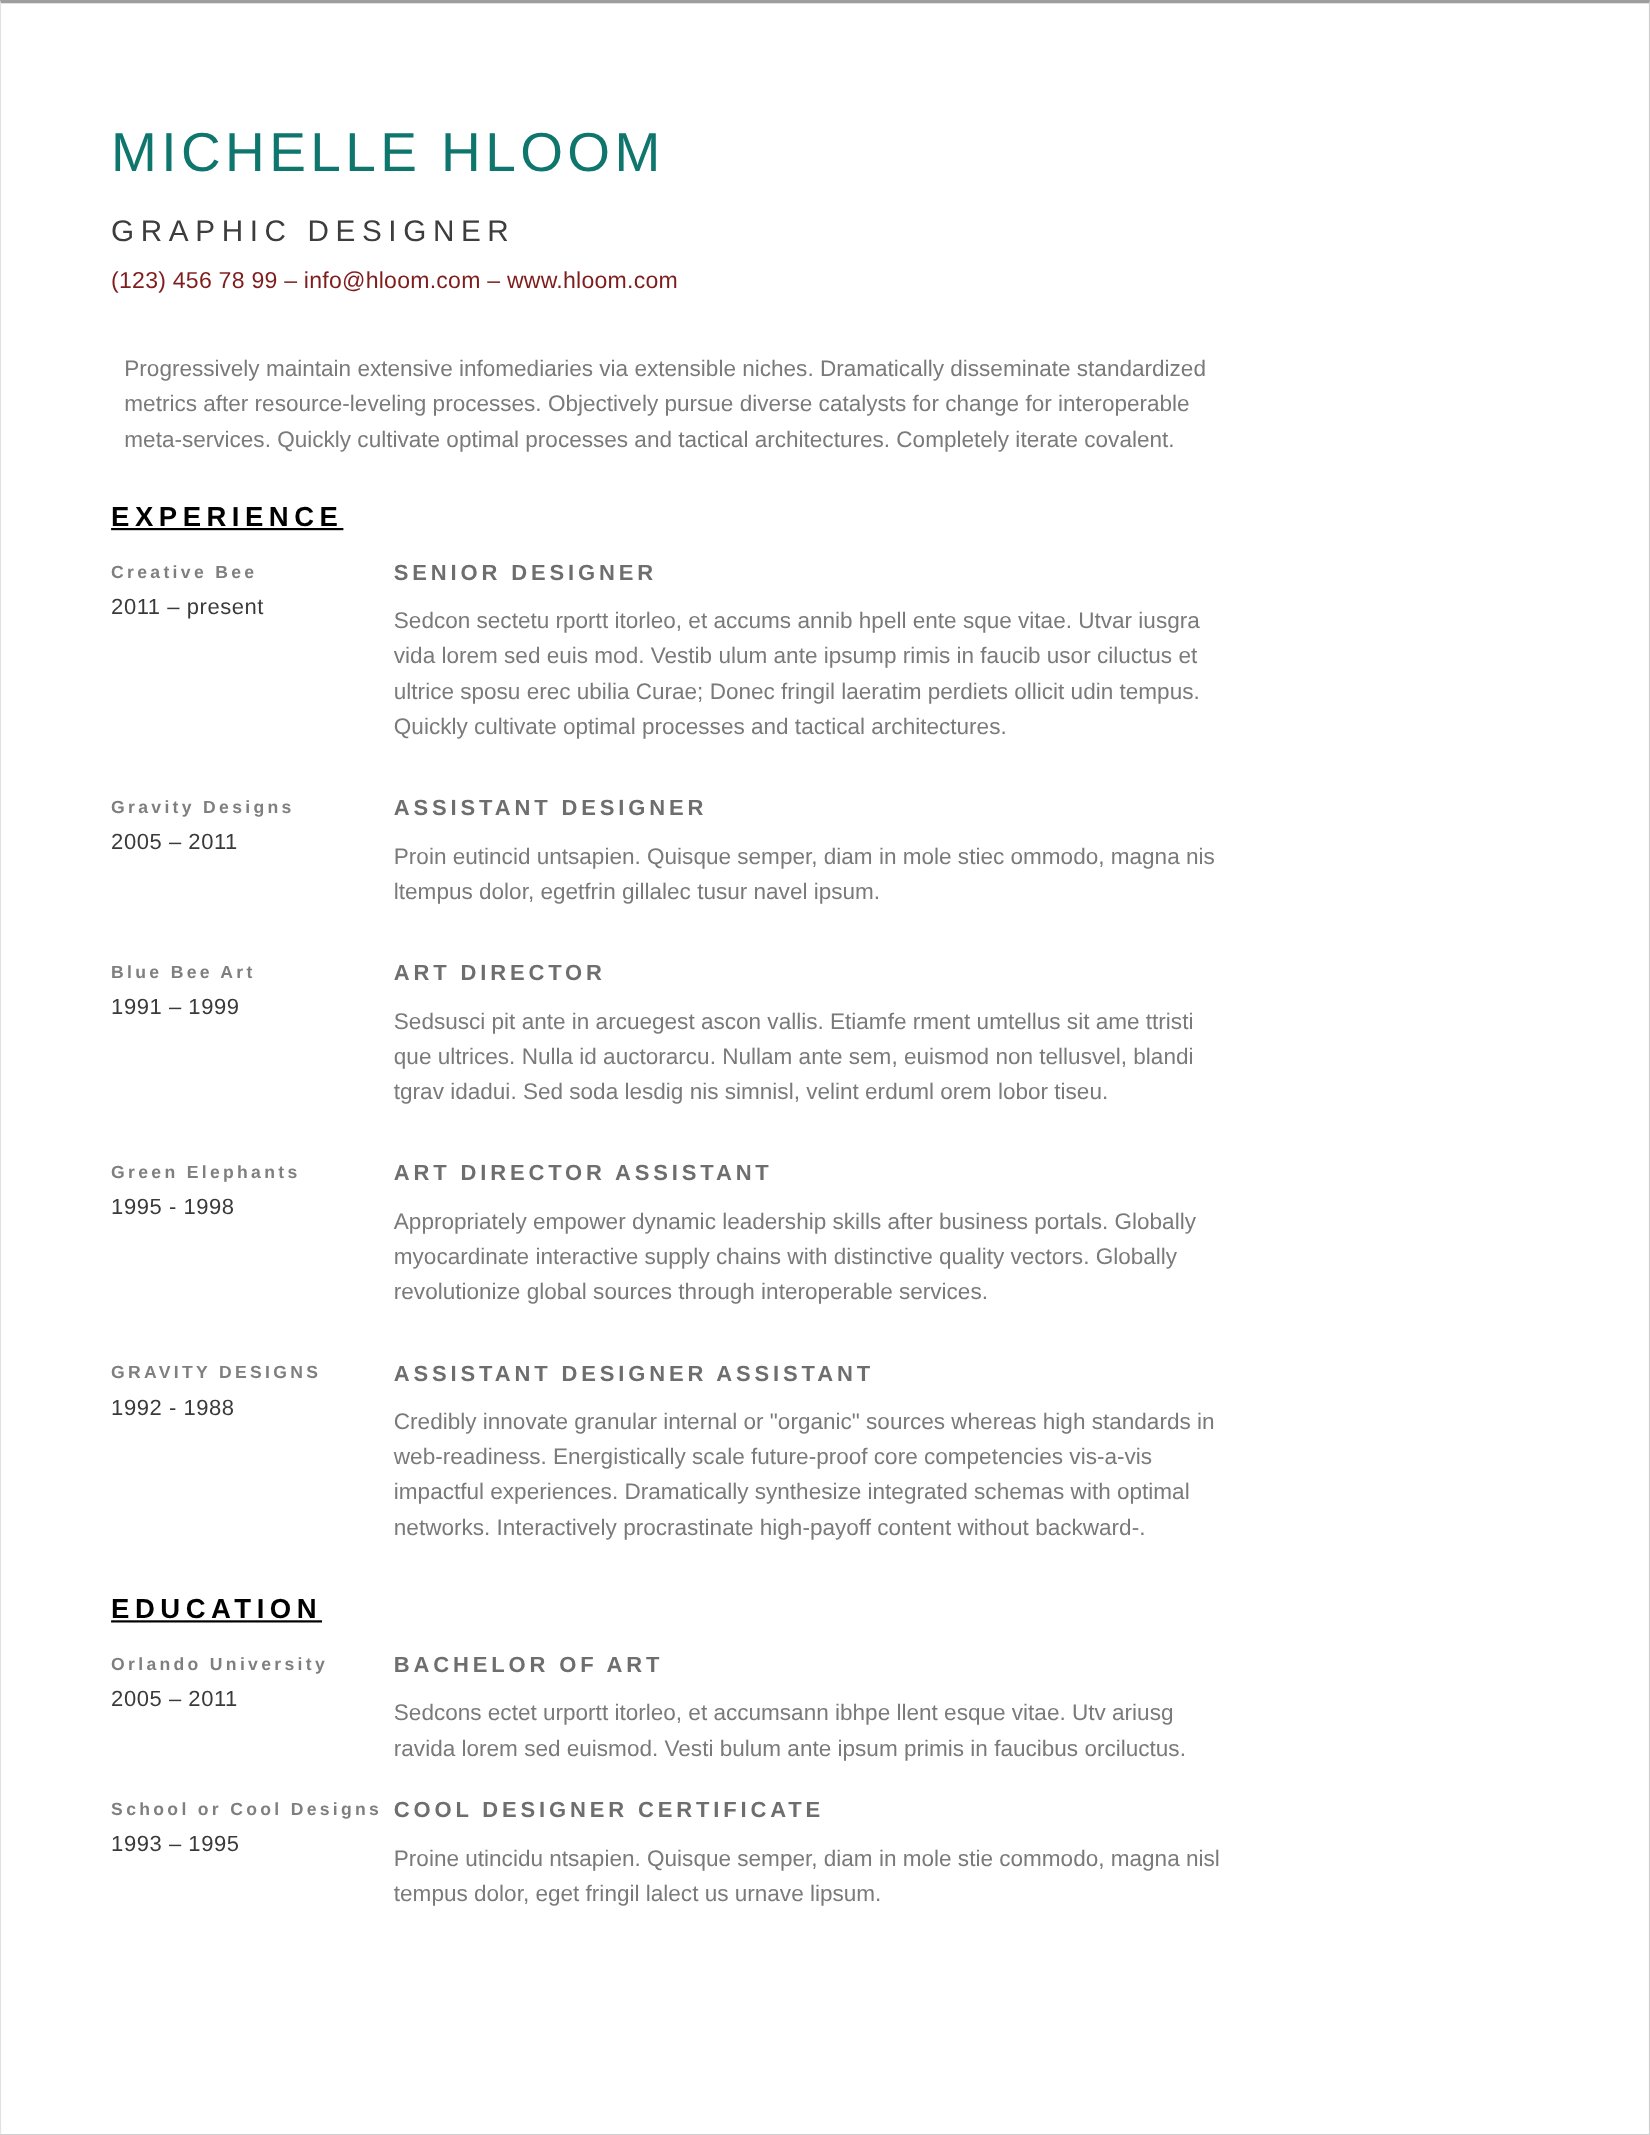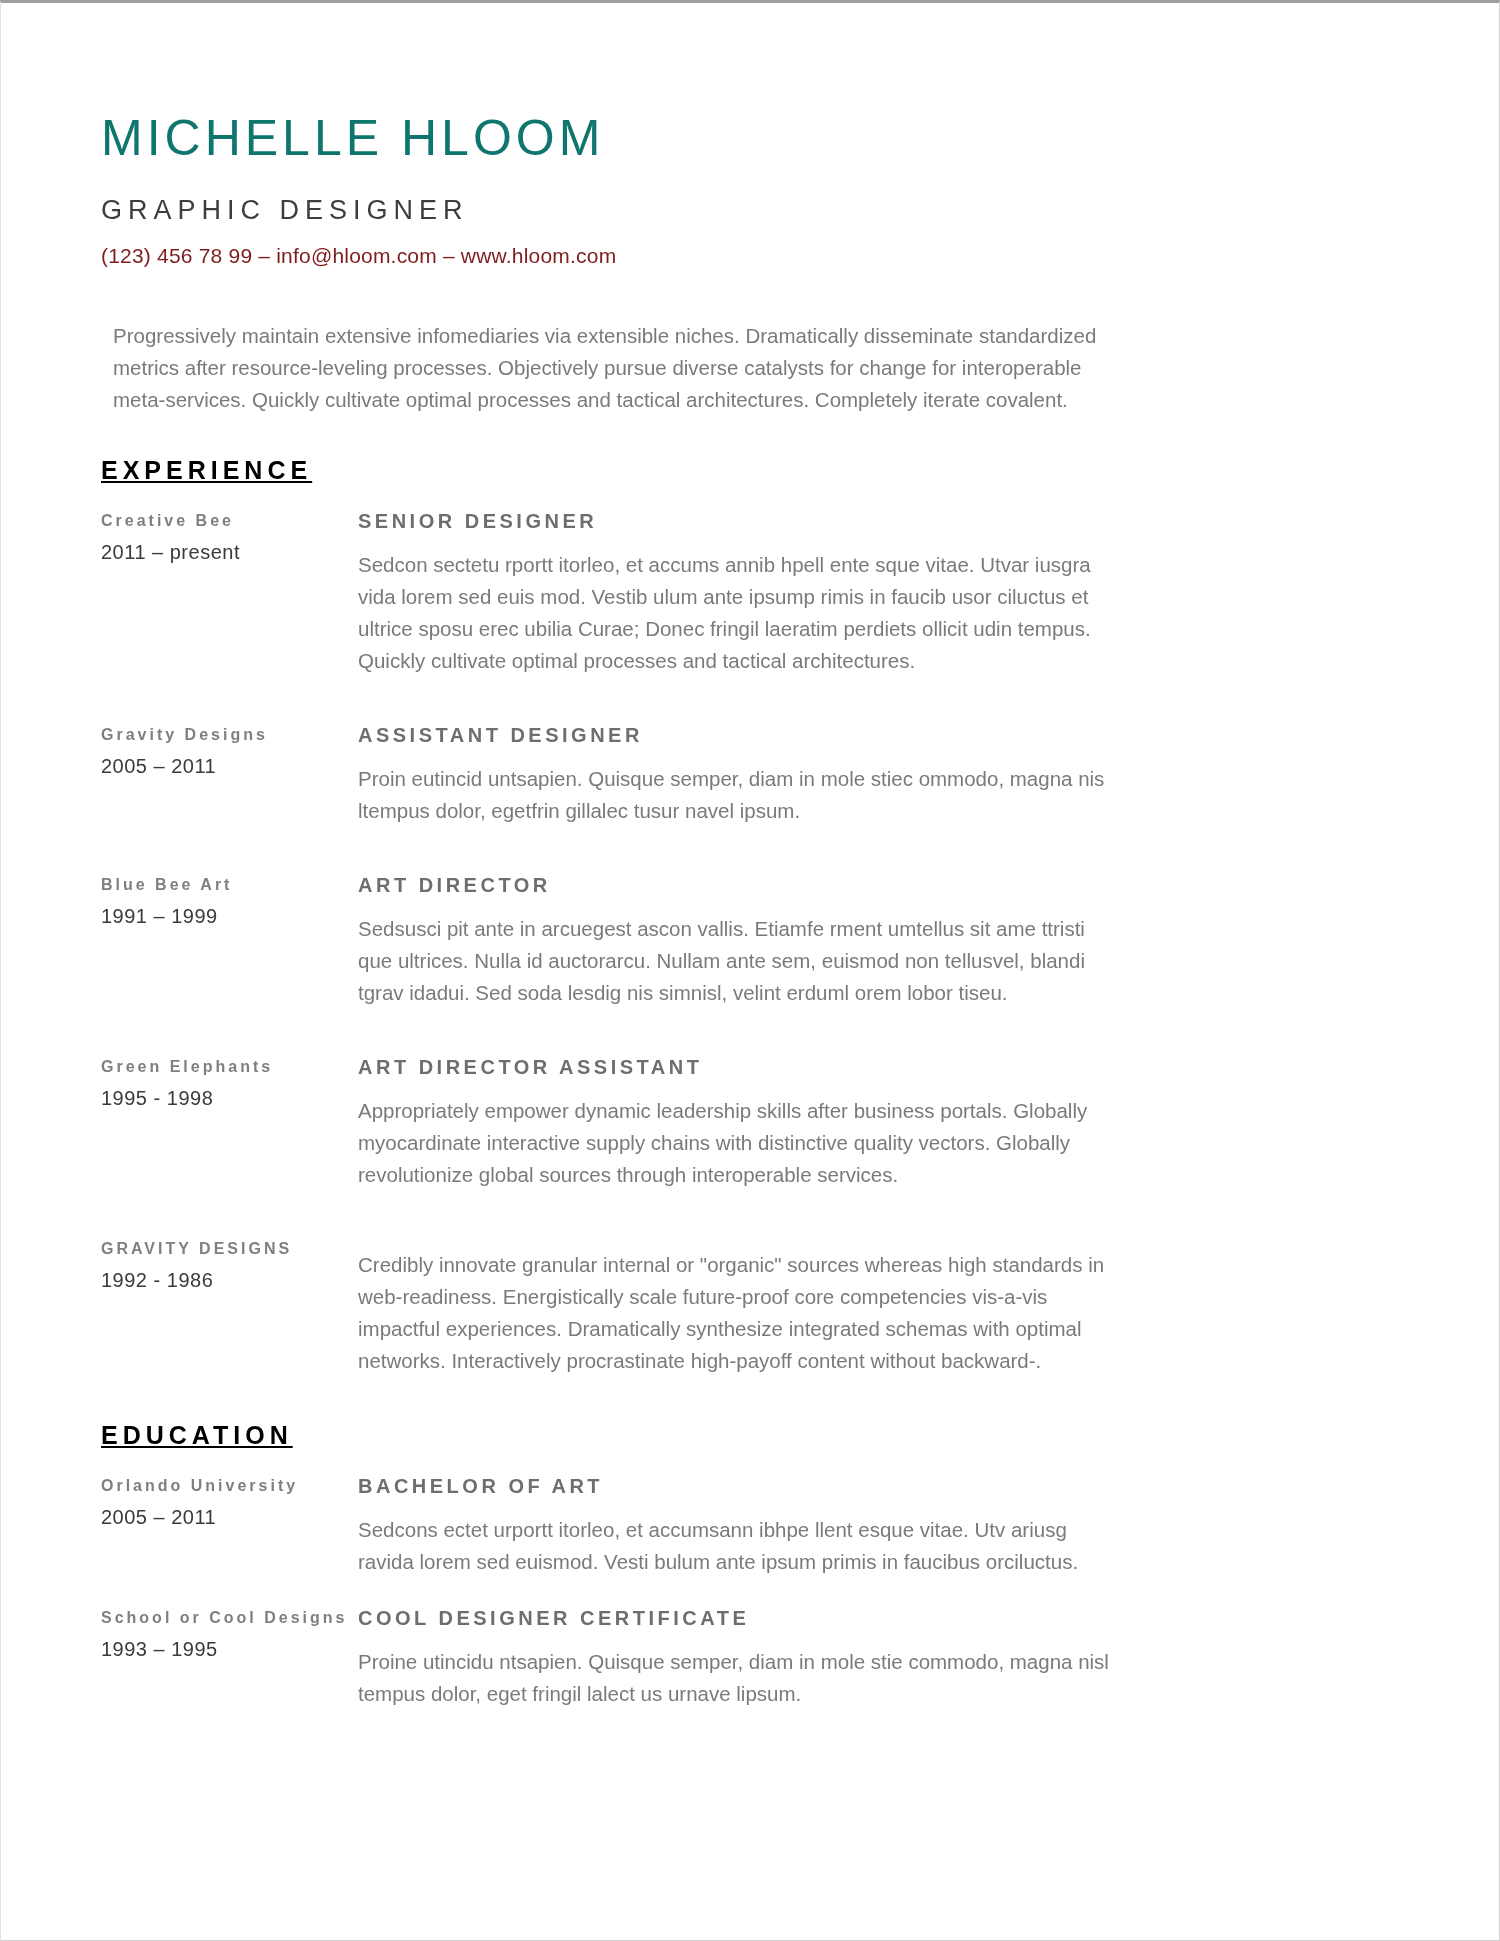--- a/index.html
+++ b/index.html
@@ -154,23 +154,24 @@
     </div>
     <div class="entry-right">
       <h3 class="role">ART DIRECTOR ASSISTANT</h3>
       <p class="desc">Appropriately empower dynamic leadership skills after business portals. Globally myocardinate interactive supply chains with distinctive quality vectors. Globally revolutionize global sources through interoperable services.</p>
     </div>
   </div>
 
   <div class="entry">
     <div class="entry-left">
       <div class="org">GRAVITY DESIGNS</div>
-      <div class="dates">1992 - 1986</div>
-    </div>
-    <div class="entry-right">
+      <div class="dates">1992 - 1988</div>
+    </div>
+    <div class="entry-right">
+      <h3 class="role">ASSISTANT DESIGNER ASSISTANT</h3>
       <p class="desc">Credibly innovate granular internal or "organic" sources whereas high standards in web-readiness. Energistically scale future-proof core competencies vis-a-vis impactful experiences. Dramatically synthesize integrated schemas with optimal networks. Interactively procrastinate high-payoff content without backward-.</p>
     </div>
   </div>
 </div>
   </section>
 
   <section class="section section-1">
     <h2 class="section-heading">EDUCATION</h2>
     <div class="entries">
   <div class="entry">

